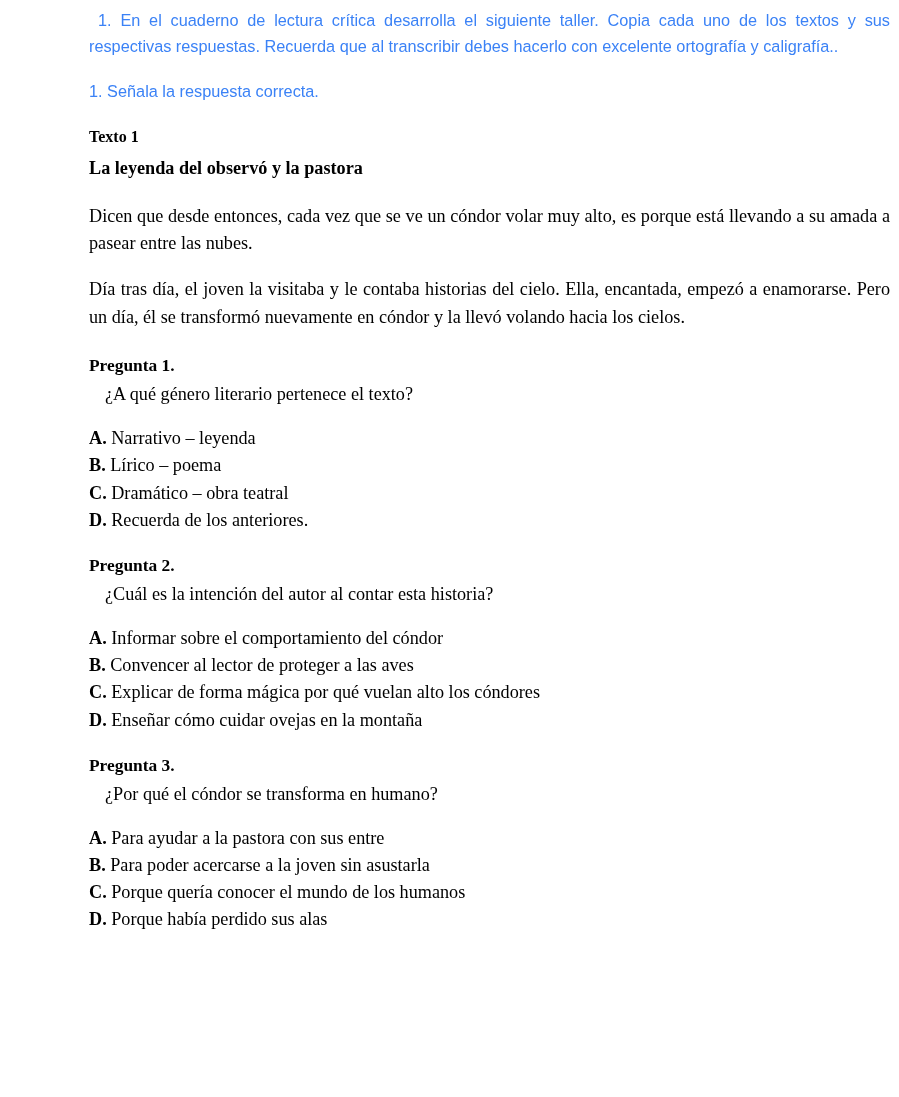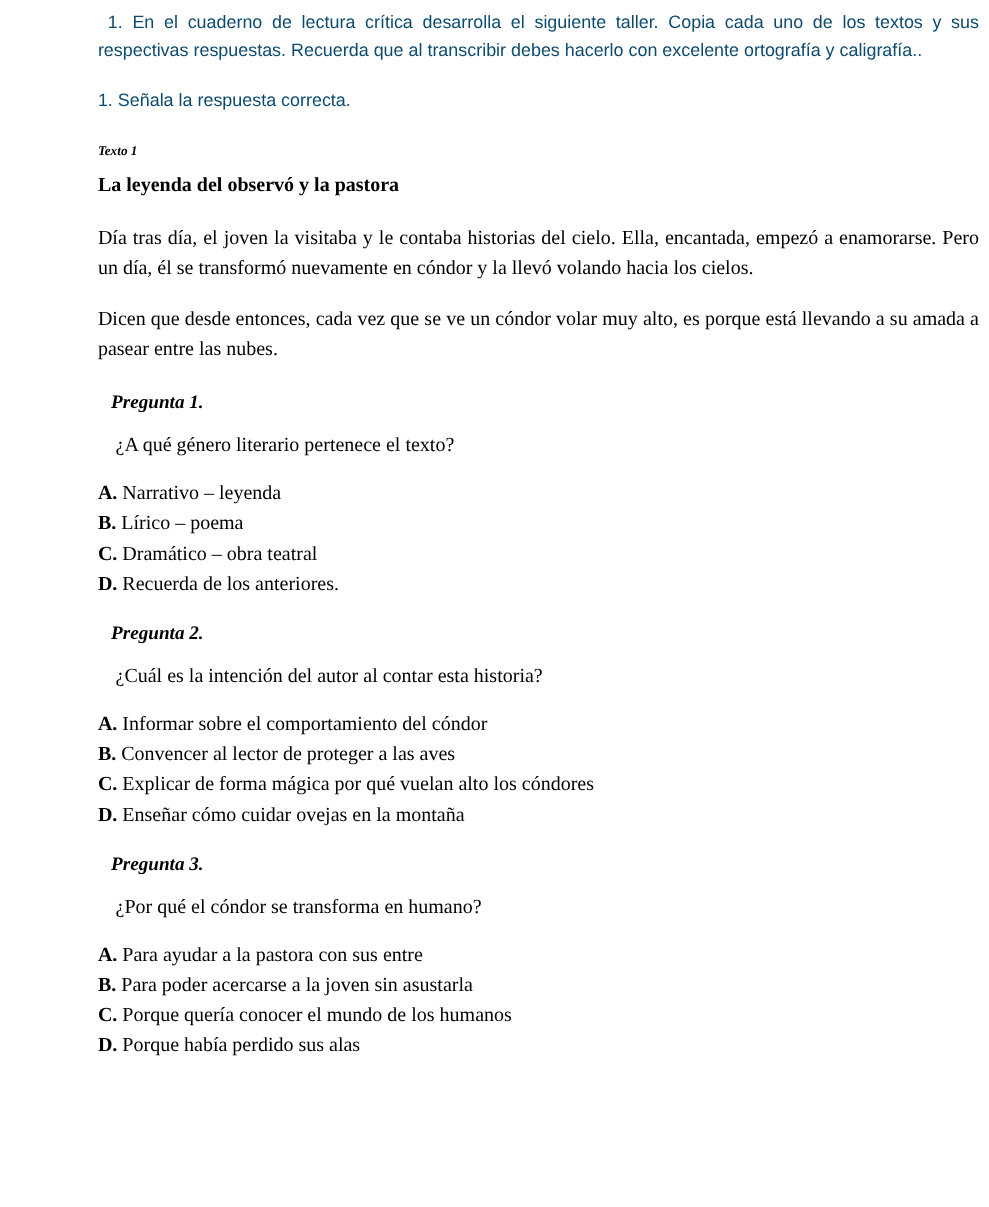--- a/index.html
+++ b/index.html
@@ -23,37 +23,36 @@
     background: #ffffff;
     padding: 8px 9px 0 89px;
   }
 
   
   .instruction {
     font-family: "Liberation Sans", sans-serif;
     font-size: 16.3px;
     line-height: 25.5px;
     text-align: justify;
-    color: #0c4a6e;
+    color: #3b82f6;
     margin: 0;
     width: 801px;
   }
   .instruction-1 {
     text-indent: 9px;
     margin-bottom: 20px;
   }
   .instruction-2 {
     margin-bottom: 20px;
   }
 
   .texto-label {
     font-family: "Liberation Serif", serif;
-    font-size: 12px;
+    font-size: 16px;
     font-weight: bold;
-    font-style: italic;
     line-height: 24px;
     margin: 0 0 7px 0;
   }
 
   .texto-title {
     font-family: "Liberation Serif", serif;
     font-size: 18.2px;
     font-weight: bold;
     line-height: 24px;
     margin: 0 0 23px 0;
@@ -72,23 +71,22 @@
   .question-block {
     margin: 0 0 18px 0;
   }
   .question-block.first {
     margin-top: 21px;
   }
   .question-label {
     font-family: "Liberation Serif", serif;
     font-size: 17.4px;
     font-weight: bold;
-    font-style: italic;
     line-height: 26px;
-    margin: 12px;
+    margin: 0;
   }
   .question-text {
     font-family: "Liberation Serif", serif;
     font-size: 18.2px;
     line-height: 28px;
     margin: 2px 0 0 16px;
   }
   .options {
     list-style: none;
     margin: 17px 0 0 0;
@@ -116,23 +114,23 @@
 
   <p class="instruction instruction-1">1. En el cuaderno de lectura crítica desarrolla el siguiente taller. Copia cada uno de los textos y sus respectivas respuestas. Recuerda que al transcribir debes hacerlo con excelente ortografía y caligrafía..</p>
 
   <p class="instruction instruction-2">1. Señala la respuesta correcta.</p>
 
   <p class="texto-label">Texto 1</p>
 
   <h2 class="texto-title">La leyenda del observó y la pastora</h2>
 
 
+  <p class="body-par">Dicen que desde entonces, cada vez que se ve un cóndor volar muy alto, es porque está llevando a su amada a pasear entre las nubes.</p>
+
   <p class="body-par">Día tras día, el joven la visitaba y le contaba historias del cielo. Ella, encantada, empezó a enamorarse. Pero un día, él se transformó nuevamente en cóndor y la llevó volando hacia los cielos.</p>
-
-  <p class="body-par">Dicen que desde entonces, cada vez que se ve un cóndor volar muy alto, es porque está llevando a su amada a pasear entre las nubes.</p>
 
   <div class="question-block first">
     <p class="question-label">Pregunta 1.</p>
     <p class="question-text">¿A qué género literario pertenece el texto?</p>
     <ul class="options">
       <li class="option">
         <span class="option-letter">A.</span>
         <span class="option-text">Narrativo – leyenda</span>
       </li>
       <li class="option">

